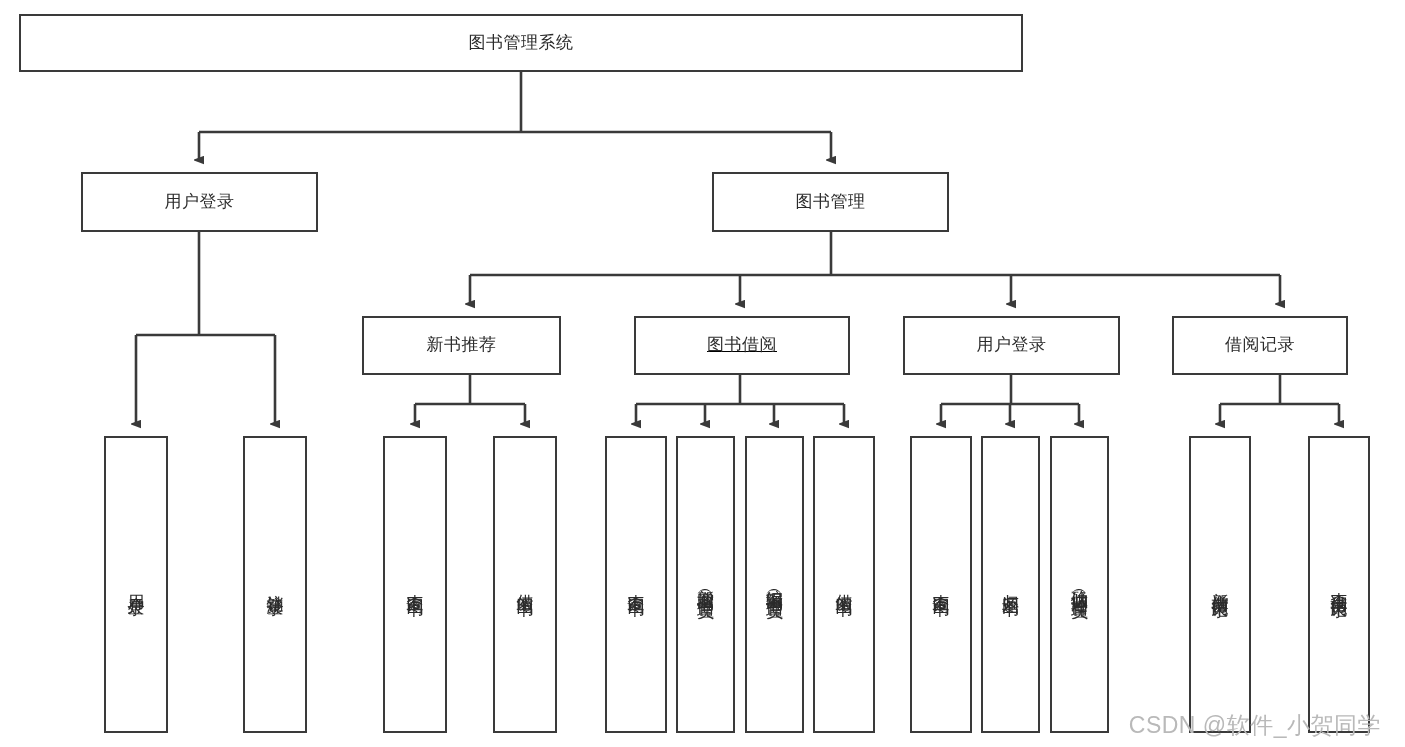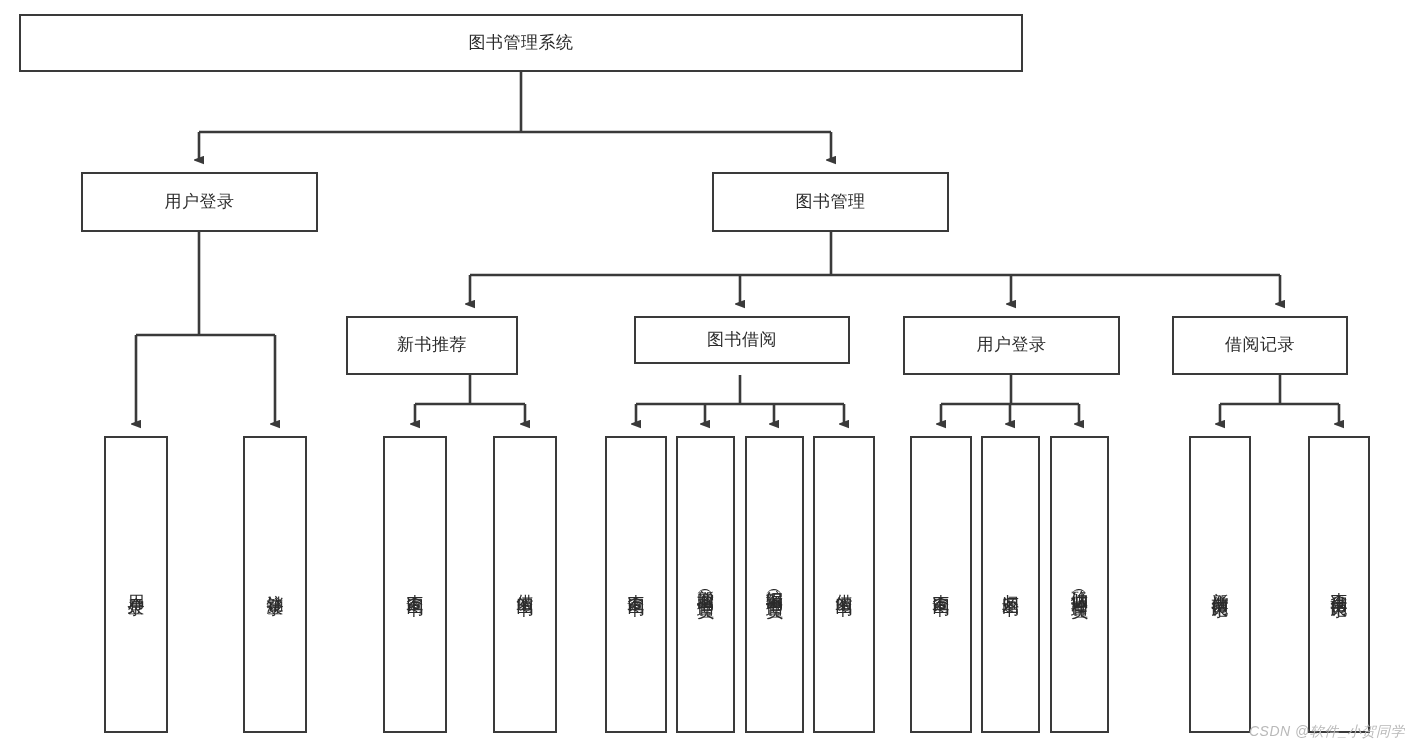--- a/index.html
+++ b/index.html
@@ -43,28 +43,27 @@
     white-space: nowrap;
   }
   .node-box.vertical .node-label {
     writing-mode: vertical-rl;
     text-orientation: upright;
     letter-spacing: 2px;
     line-height: 1;
   }
   .watermark {
     position: absolute;
-    right: 0;
+    right: 24px;
     bottom: 6px;
-    font-size: 14px;
+    font-size: 23px;
     color: #b9b9b9;
     letter-spacing: 0.5px;
     white-space: nowrap;
     pointer-events: none;
-    font-style: italic;
   }
 </style>
 </head>
 <body>
 
 <div id="diagram-root">
 
   <svg id="tree-svg" viewBox="0 0 1405 747">
     <defs>
       <marker id="arrow" markerWidth="10" markerHeight="10" refX="4.2" refY="5" orient="auto" markerUnits="userSpaceOnUse">
@@ -119,24 +118,24 @@
     <span class="node-label">图书管理系统</span>
   </div>
 
   <div class="node-box" style="left:81px; top:172px; width:237px; height:60px;">
     <span class="node-label">用户登录</span>
   </div>
   <div class="node-box" style="left:712px; top:172px; width:237px; height:60px;">
     <span class="node-label">图书管理</span>
   </div>
 
-  <div class="node-box" style="left:346px; top:316px; width:172px; height:59px;">
+  <div class="node-box" style="left:362px; top:316px; width:199px; height:59px;">
     <span class="node-label">新书推荐</span>
   </div>
-  <div class="node-box" style="left:634px; top:316px; width:216px; height:48px;">
+  <div class="node-box" style="left:634px; top:316px; width:216px; height:59px;text-decoration:underline;">
     <span class="node-label">图书借阅</span>
   </div>
   <div class="node-box" style="left:903px; top:316px; width:217px; height:59px;">
     <span class="node-label">用户登录</span>
   </div>
   <div class="node-box" style="left:1172px; top:316px; width:176px; height:59px;">
     <span class="node-label">借阅记录</span>
   </div>
 
   <div class="node-box vertical" style="left:104px; top:436px; width:64px; height:297px;">

